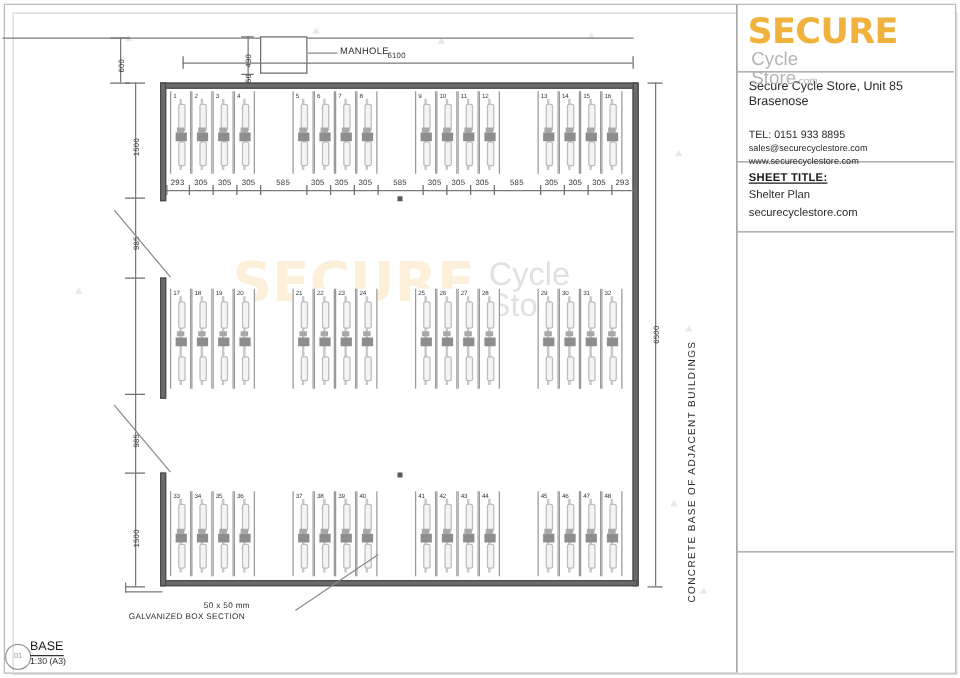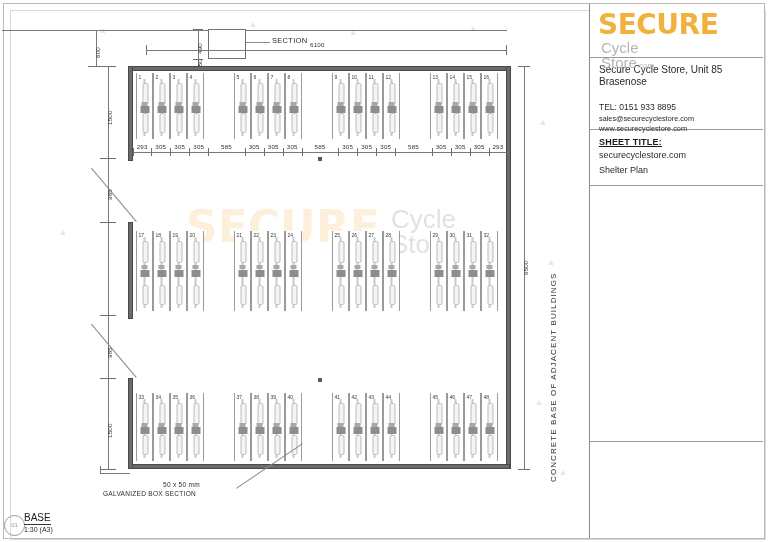--- a/index.html
+++ b/index.html
@@ -146,21 +146,21 @@
 
   <div class="dimline v-dim" style="left:96px;top:30px;height:36px;"></div>
   <div class="tick" style="left:88px;top:30px;width:16px;height:1px;"></div>
   <div class="tick" style="left:88px;top:66px;width:16px;height:1px;"></div>
   <div class="dimtext vert" style="left:94px;top:58px;">600</div>
 
   <div class="dimline h-dim" style="left:2px;top:30px;width:505px;"></div>
 
   <div class="manhole" style="left:208px;top:29px;width:38px;height:30px;"></div>
   <div class="leader" style="left:246px;top:42px;width:24px;"></div>
-  <div class="callout big" style="left:272px;top:36px;">SECTION</div>
+  <div class="callout big" style="left:272px;top:36px;">MANHOLE</div>
 
   <div class="dimline v-dim" style="left:198px;top:29px;height:30px;"></div>
   <div class="tick" style="left:193px;top:29px;width:10px;height:1px;"></div>
   <div class="tick" style="left:193px;top:59px;width:10px;height:1px;"></div>
   <div class="dimtext vert" style="left:196px;top:54px;">490</div>
 
   <div class="dimline v-dim" style="left:198px;top:59px;height:10px;"></div>
   <div class="tick" style="left:193px;top:69px;width:10px;height:1px;"></div>
   <div class="dimtext vert" style="left:196px;top:70px;">150</div>
 
@@ -759,21 +759,21 @@
 
   <div class="tb-row" id="address-row">
     <div class="addr-l">Secure Cycle Store, Unit 85 Brasenose</div>
     <div class="addr-tel">TEL: 0151 933 8895</div>
     <div class="addr-sm">sales@securecyclestore.com</div>
     <div class="addr-sm">www.securecyclestore.com</div>
   </div>
 
   <div class="tb-row" id="sheettitle-row">
     <div class="st-head">SHEET TITLE:</div>
+    <div class="st-line">Shelter Plan</div>
     <div class="st-line">securecyclestore.com</div>
-    <div class="st-line">Shelter Plan</div>
   </div>
 
   <div class="tb-row" id="blank-row"></div>
 
 
   <div id="tb-foot"></div>
 </div>
 
 </body></html>

